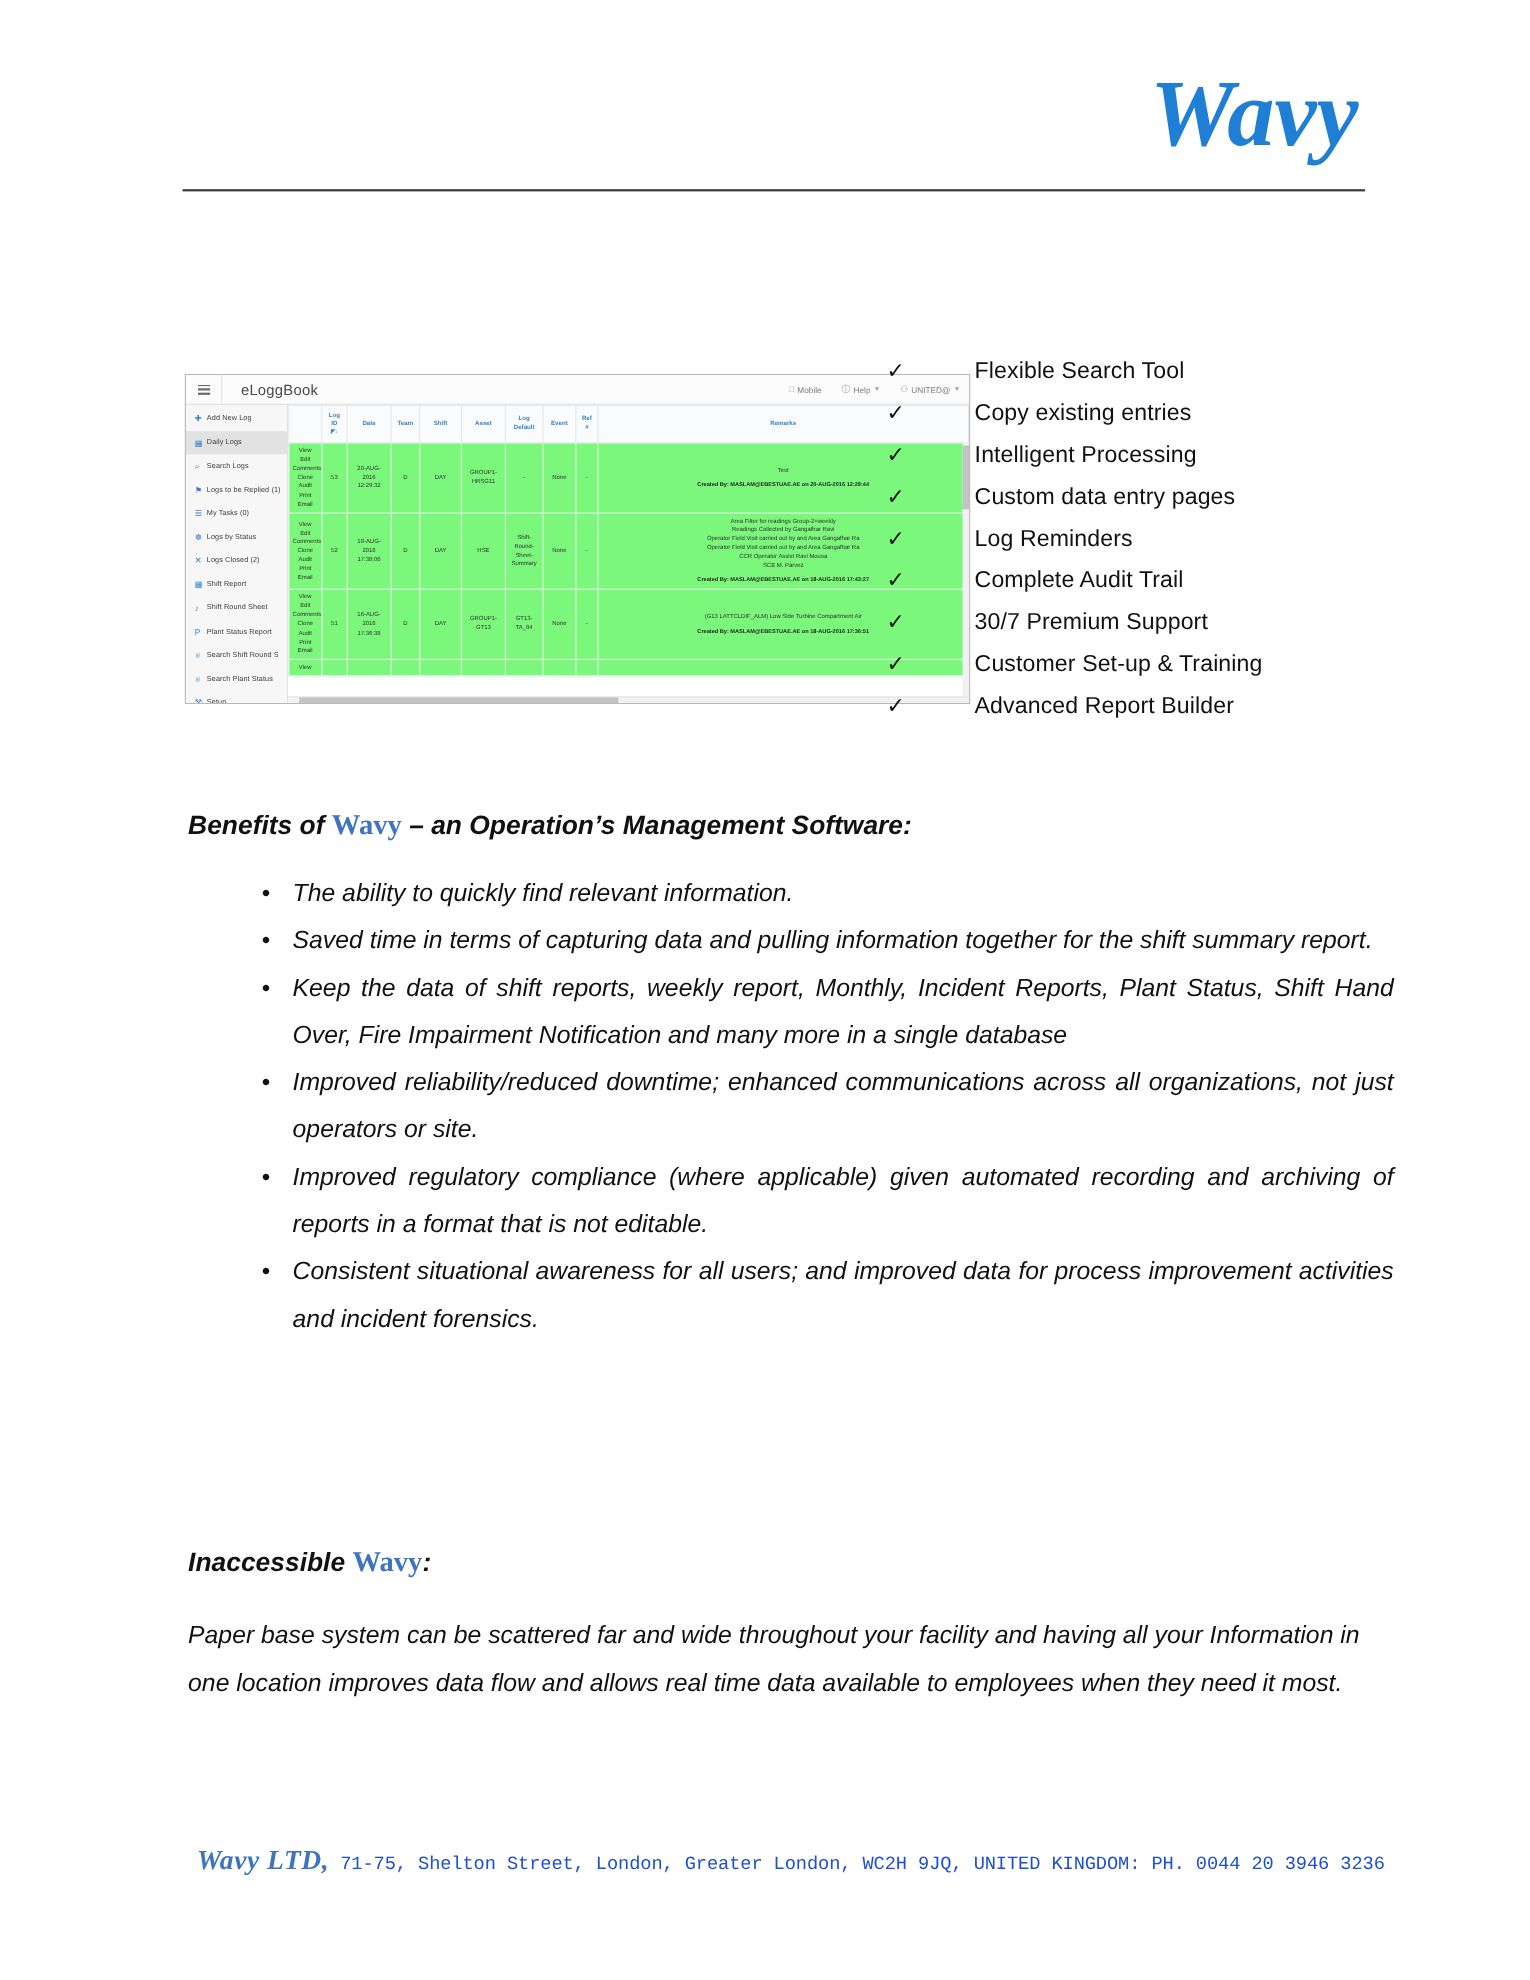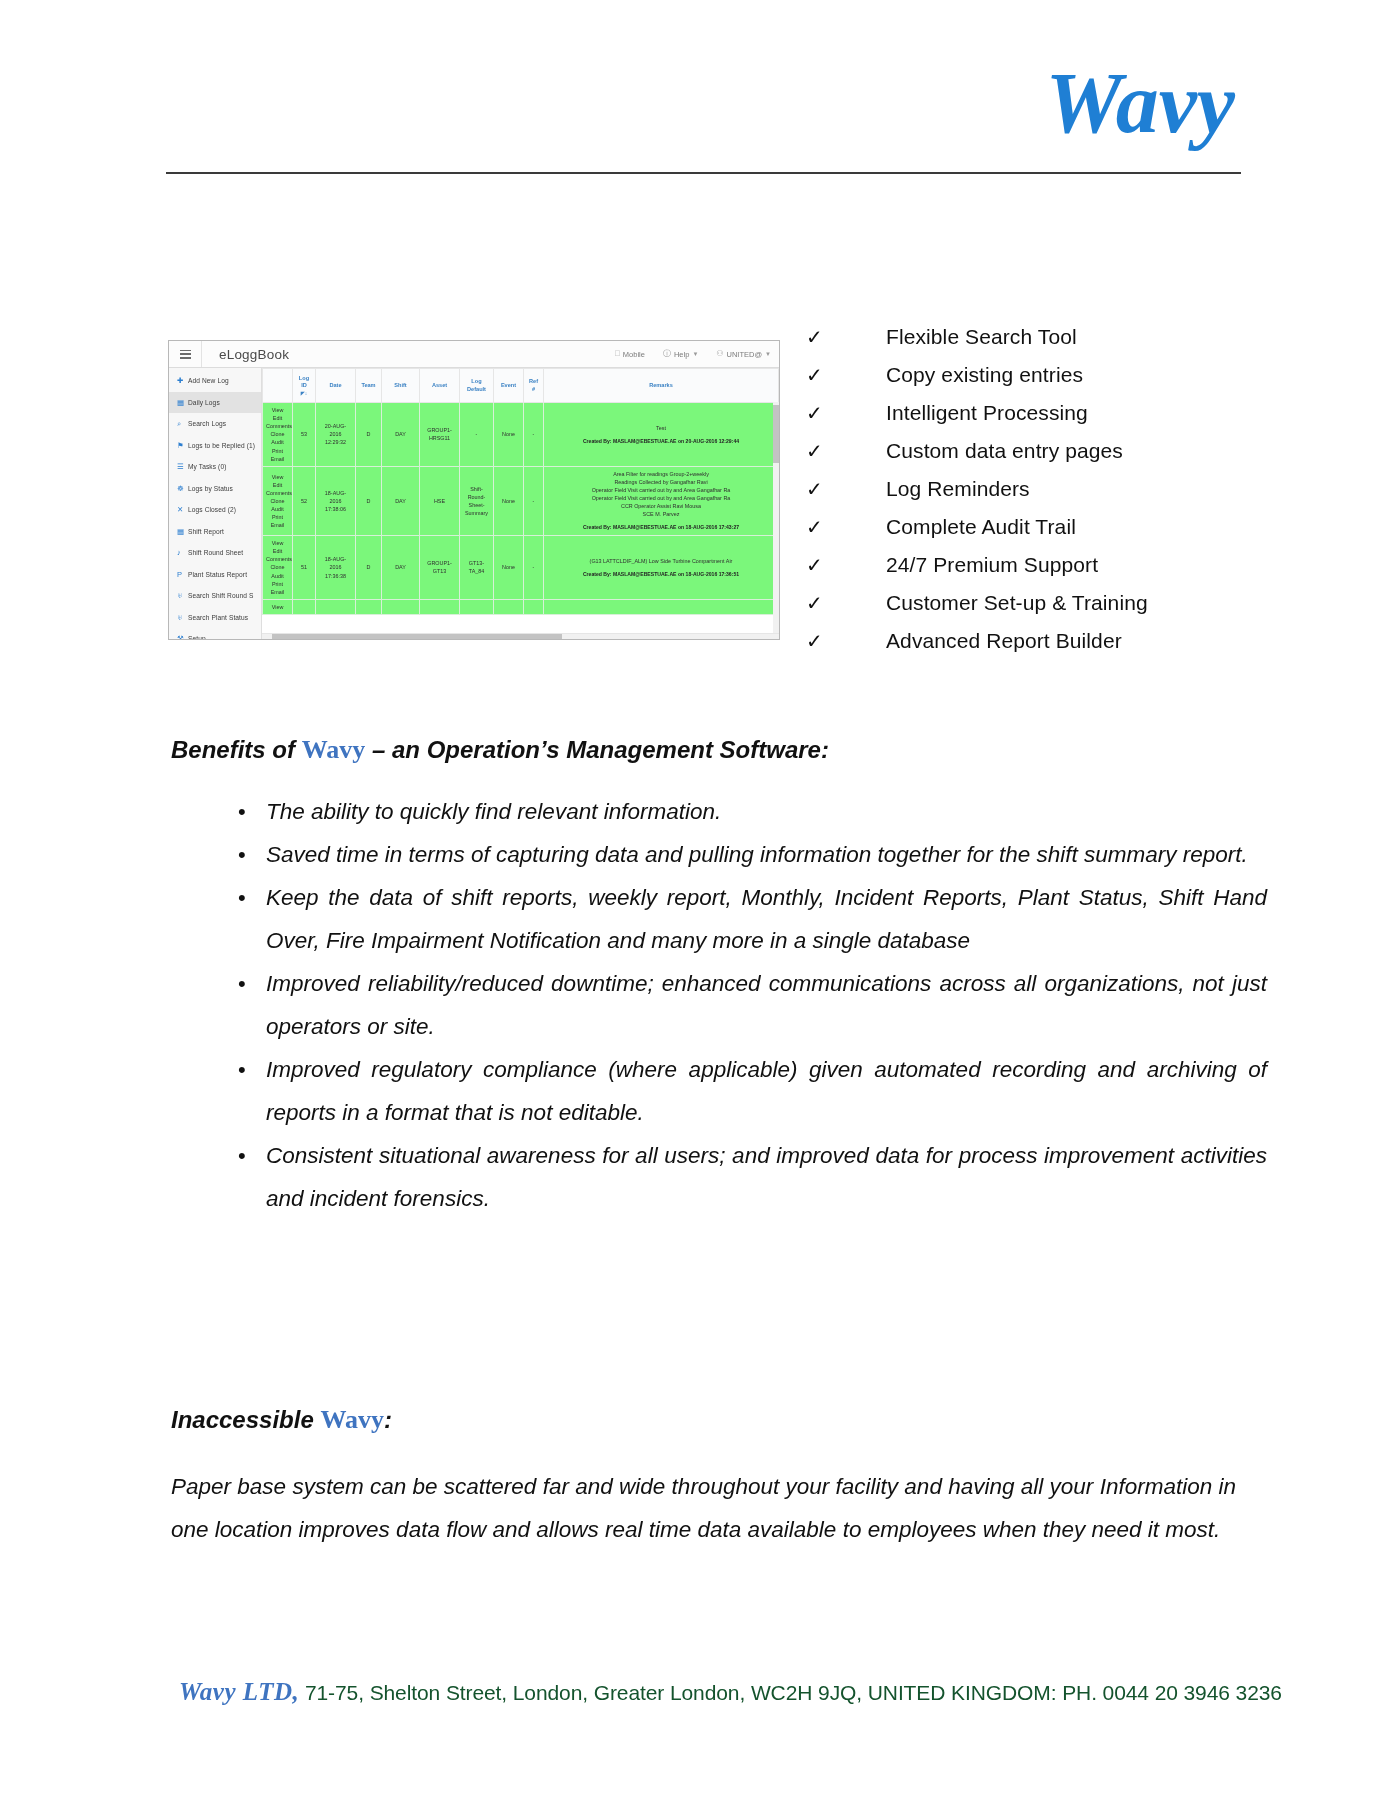--- a/index.html
+++ b/index.html
@@ -49,21 +49,21 @@
     height: 2px;
     background: #3a3a3a;
     width: 100%;
   }
 
   
   .shot {
     position: absolute;
     left: 157px;
     top: 340px;
-    width: 612px;
+    width: 714px;
     height: 300px;
     border: 1px solid #b8b8b8;
     background: #ffffff;
     box-sizing: border-box;
     overflow: hidden;
     font-family: "Liberation Sans", sans-serif;
   }
   .shot-topbar {
     height: 26px;
     border-bottom: 1px solid #dcdcdc;
@@ -354,23 +354,23 @@
   }
   .footer-brand {
     font-family: "Liberation Serif", serif;
     font-style: italic;
     font-weight: 700;
     font-size: 25px;
     color: #3f74c0;
     letter-spacing: .5px;
   }
   .footer-address {
-    font-family: Liberation Sans, sans-serif;
-    font-size: 21px;
-    color: #14532d;
+    font-family: Liberation Mono, monospace;
+    font-size: 17px;
+    color: #1d4ed8;
     letter-spacing: -.1px;
   }
 </style>
 </head>
 <body>
 
 <div class="page">
 
   <div class="brand-header">
     <div class="brand-title">Wavy</div>
@@ -611,21 +611,21 @@
       <div class="feature-row">
         <div class="feature-check">✓</div>
         <div class="feature-label">Log Reminders</div>
       </div>
       <div class="feature-row">
         <div class="feature-check">✓</div>
         <div class="feature-label">Complete Audit Trail</div>
       </div>
       <div class="feature-row">
         <div class="feature-check">✓</div>
-        <div class="feature-label">24/7 Premium Support</div>
+        <div class="feature-label">30/7 Premium Support</div>
       </div>
       <div class="feature-row">
         <div class="feature-check">✓</div>
         <div class="feature-label">Customer Set-up &amp; Training</div>
       </div>
       <div class="feature-row">
         <div class="feature-check">✓</div>
         <div class="feature-label">Advanced Report Builder</div>
       </div>
     </div>

